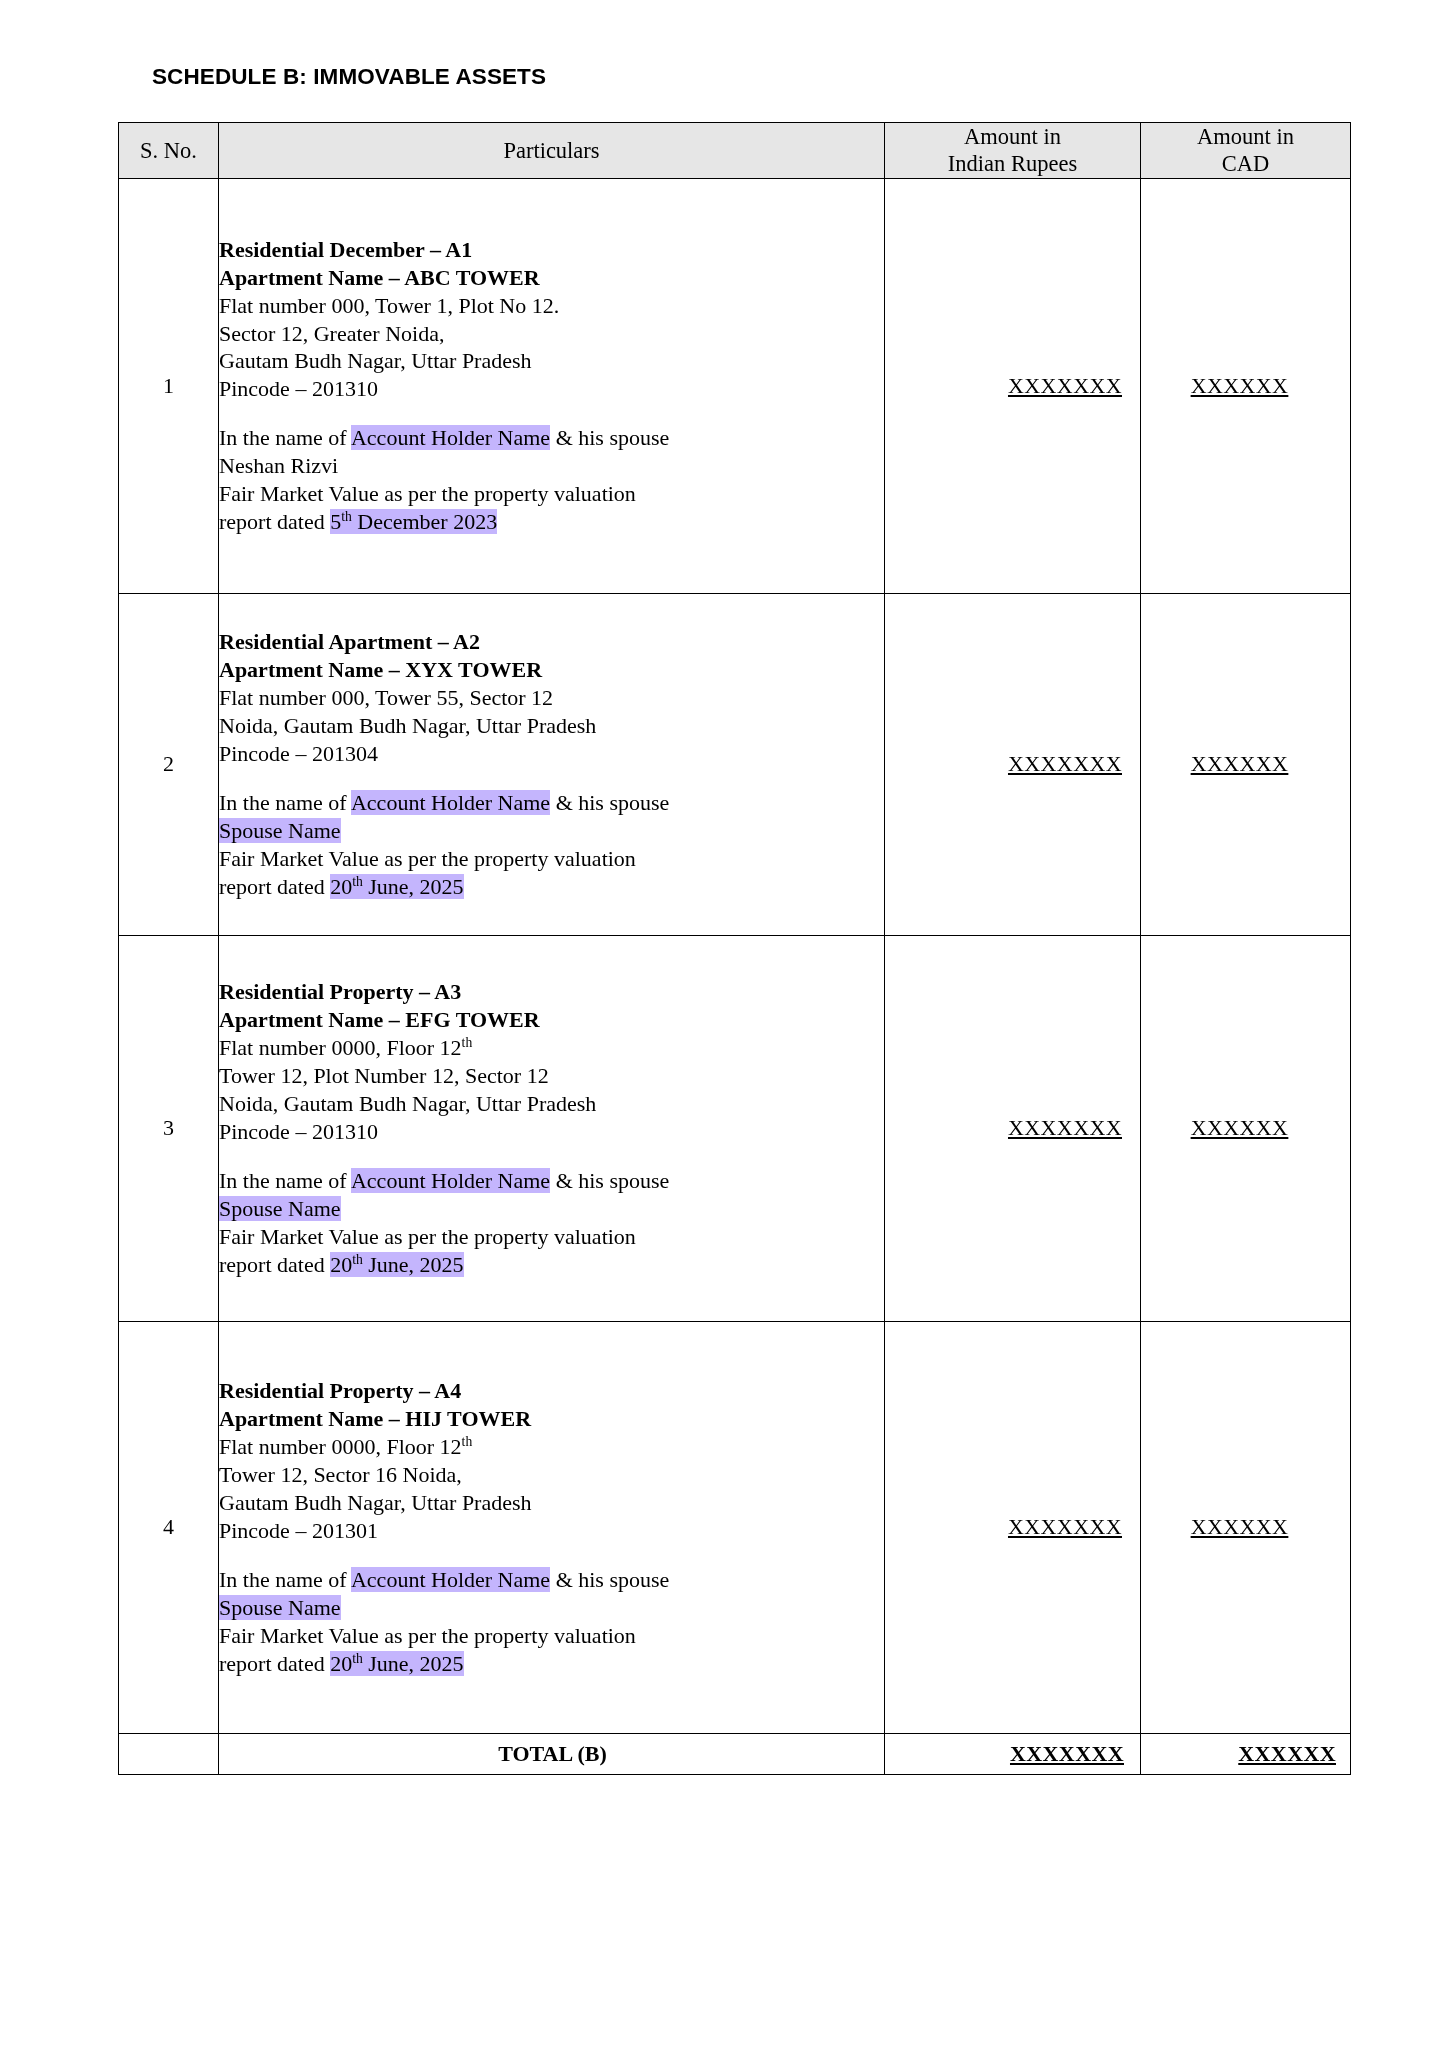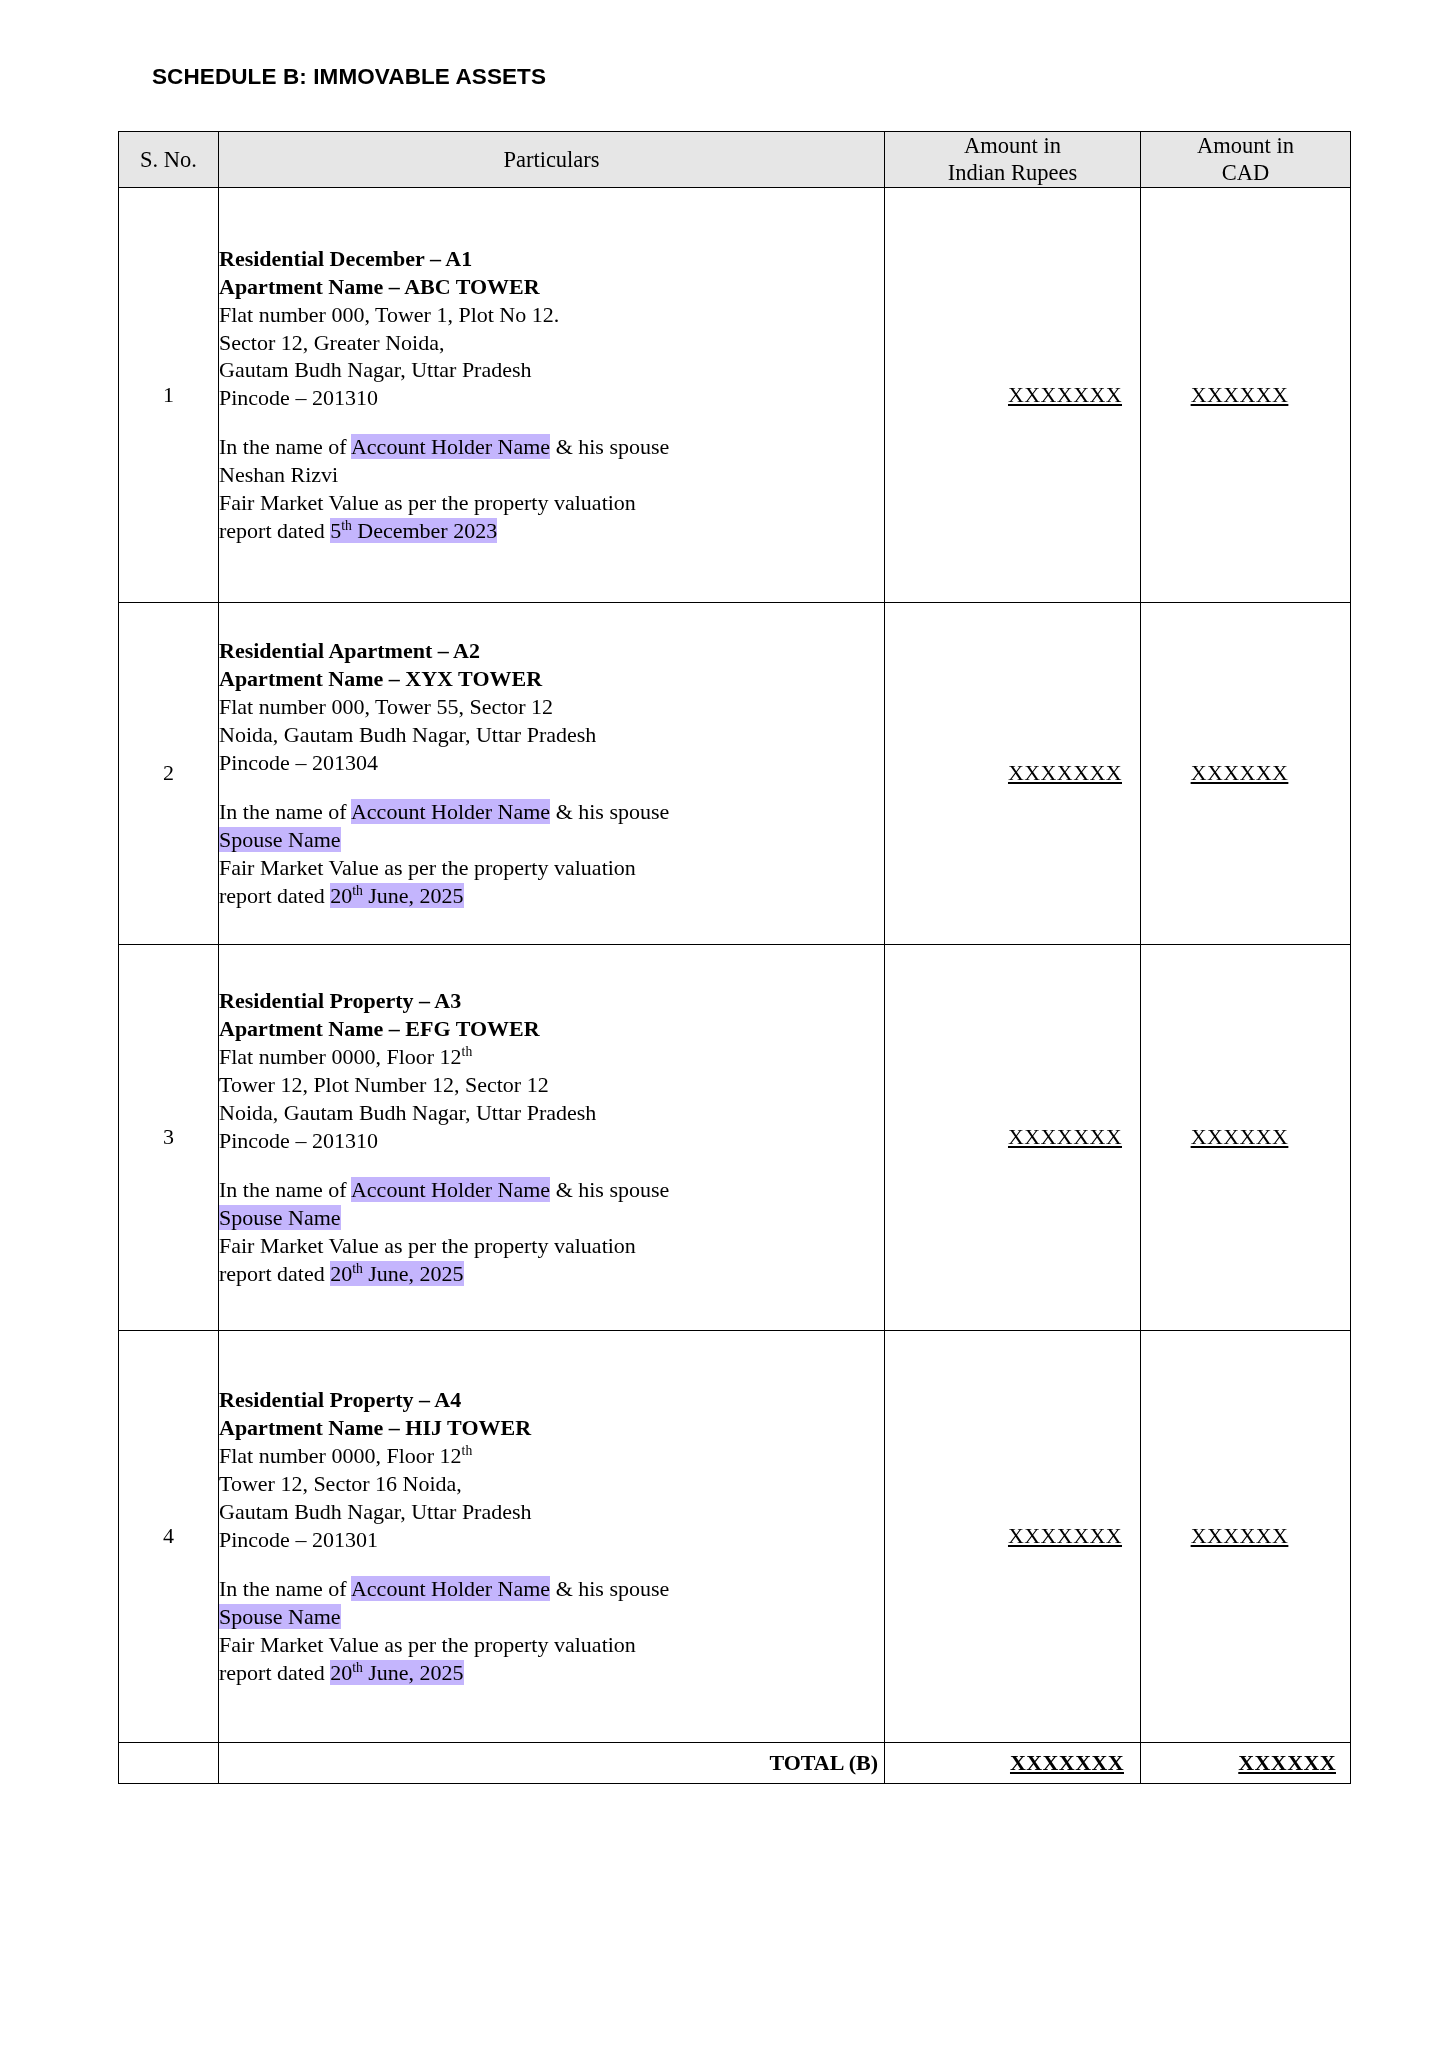--- a/index.html
+++ b/index.html
@@ -30,21 +30,20 @@
     font-size: 22.5px;
     font-weight: bold;
     letter-spacing: 0.1px;
     white-space: nowrap;
   }
   .table-wrap {
     position: absolute;
     left: 118px;
     top: 122px;
     width: 1232px;
-    margin-top: 9px;
   }
   table.assets {
     border-collapse: collapse;
     width: 1232px;
     table-layout: fixed;
   }
   table.assets td, table.assets th {
     border: 1.6px solid #000000;
     padding: 0;
     vertical-align: middle;
@@ -104,21 +103,21 @@
     vertical-align: super;
     line-height: 0;
     text-align: right;
   }
   tr.total-row td {
     font-weight: bold;
     font-size: 22px;
     padding: 7px 6px;
   }
   tr.total-row td.total-label {
-    text-align: right;
+    text-align: center;
     padding-left: 8px;
   }
   tr.total-row td.amount .amt-inner {
     padding-right: 10px;
     text-align: right;
   }
   tr.total-row td.amount.cad .amt-inner {
     padding-right: 8px;
     text-align: right;
   }

